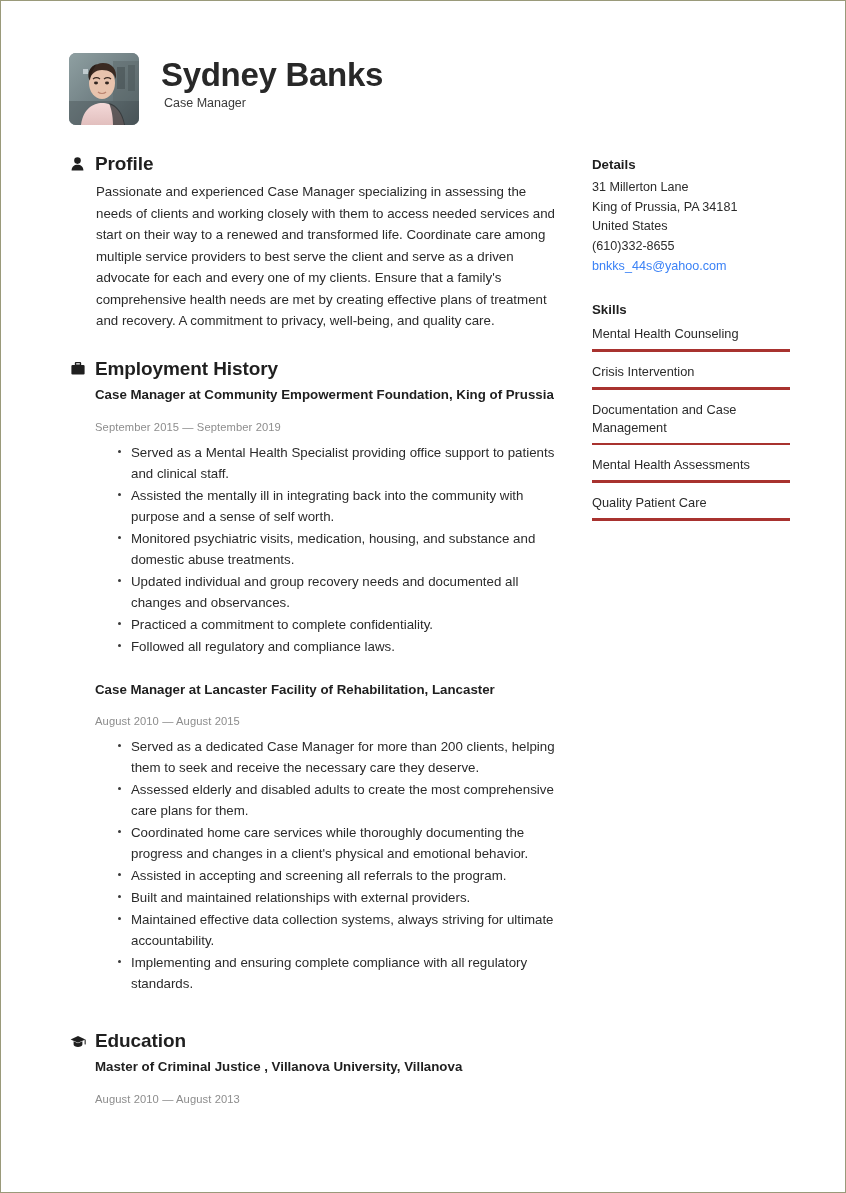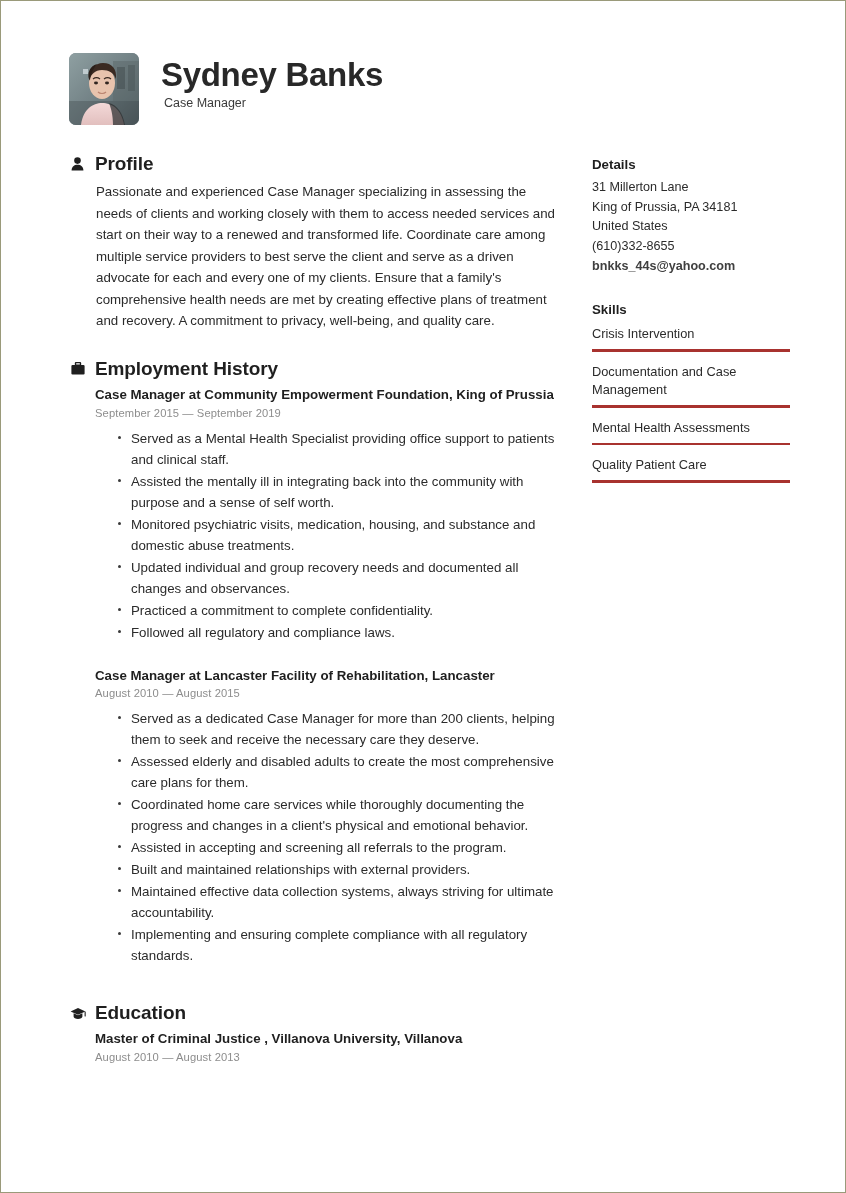--- a/index.html
+++ b/index.html
@@ -118,21 +118,21 @@
   .entry:last-child { margin-bottom: 0; }
   .entry-title {
     font-size: 13.3px;
     font-weight: bold;
     color: #1f1f1f;
     line-height: 1.42;
   }
   .entry-date {
     font-size: 11.2px;
     color: #8d8d8d;
-    margin-top: 2px;
+    margin-top: 16px;
     letter-spacing: 0.1px;
   }
   ul.bullets {
     margin: 9px 0 0 0;
     padding-left: 22px;
     list-style: none;
   }
   ul.bullets li {
     font-size: 13.3px;
     line-height: 1.58;
@@ -159,22 +159,21 @@
     font-weight: bold;
     color: #1f1f1f;
     margin-bottom: 6px;
   }
   .side-line {
     font-size: 12.6px;
     line-height: 1.56;
     color: #2b2b2b;
   }
   .side-line.email {
-    color: #404040;
-    font-weight: bold;
+    color: #3b82f6;
   }
   .skill {
     padding-top: 2px;
   }
   .skill-name {
     font-size: 12.8px;
     line-height: 1.42;
     color: #2b2b2b;
     padding-bottom: 6px;
   }
@@ -319,20 +318,24 @@
         <div class="side-line">King of Prussia, PA 34181</div>
         <div class="side-line">United States</div>
         <div class="side-line">(610)332-8655</div>
         <div class="side-line email">bnkks_44s@yahoo.com</div>
       </div>
 
       <div class="side-block" style="margin-top:26px;">
         <div class="side-title">Skills</div>
 
         <div class="skill">
+          <div class="skill-name">Mental Health Counseling</div>
+          <div class="skill-bar"></div>
+        </div>
+        <div class="skill">
           <div class="skill-name">Crisis Intervention</div>
           <div class="skill-bar"></div>
         </div>
         <div class="skill">
           <div class="skill-name">Documentation and Case Management</div>
           <div class="skill-bar"></div>
         </div>
         <div class="skill">
           <div class="skill-name">Mental Health Assessments</div>
           <div class="skill-bar"></div>

